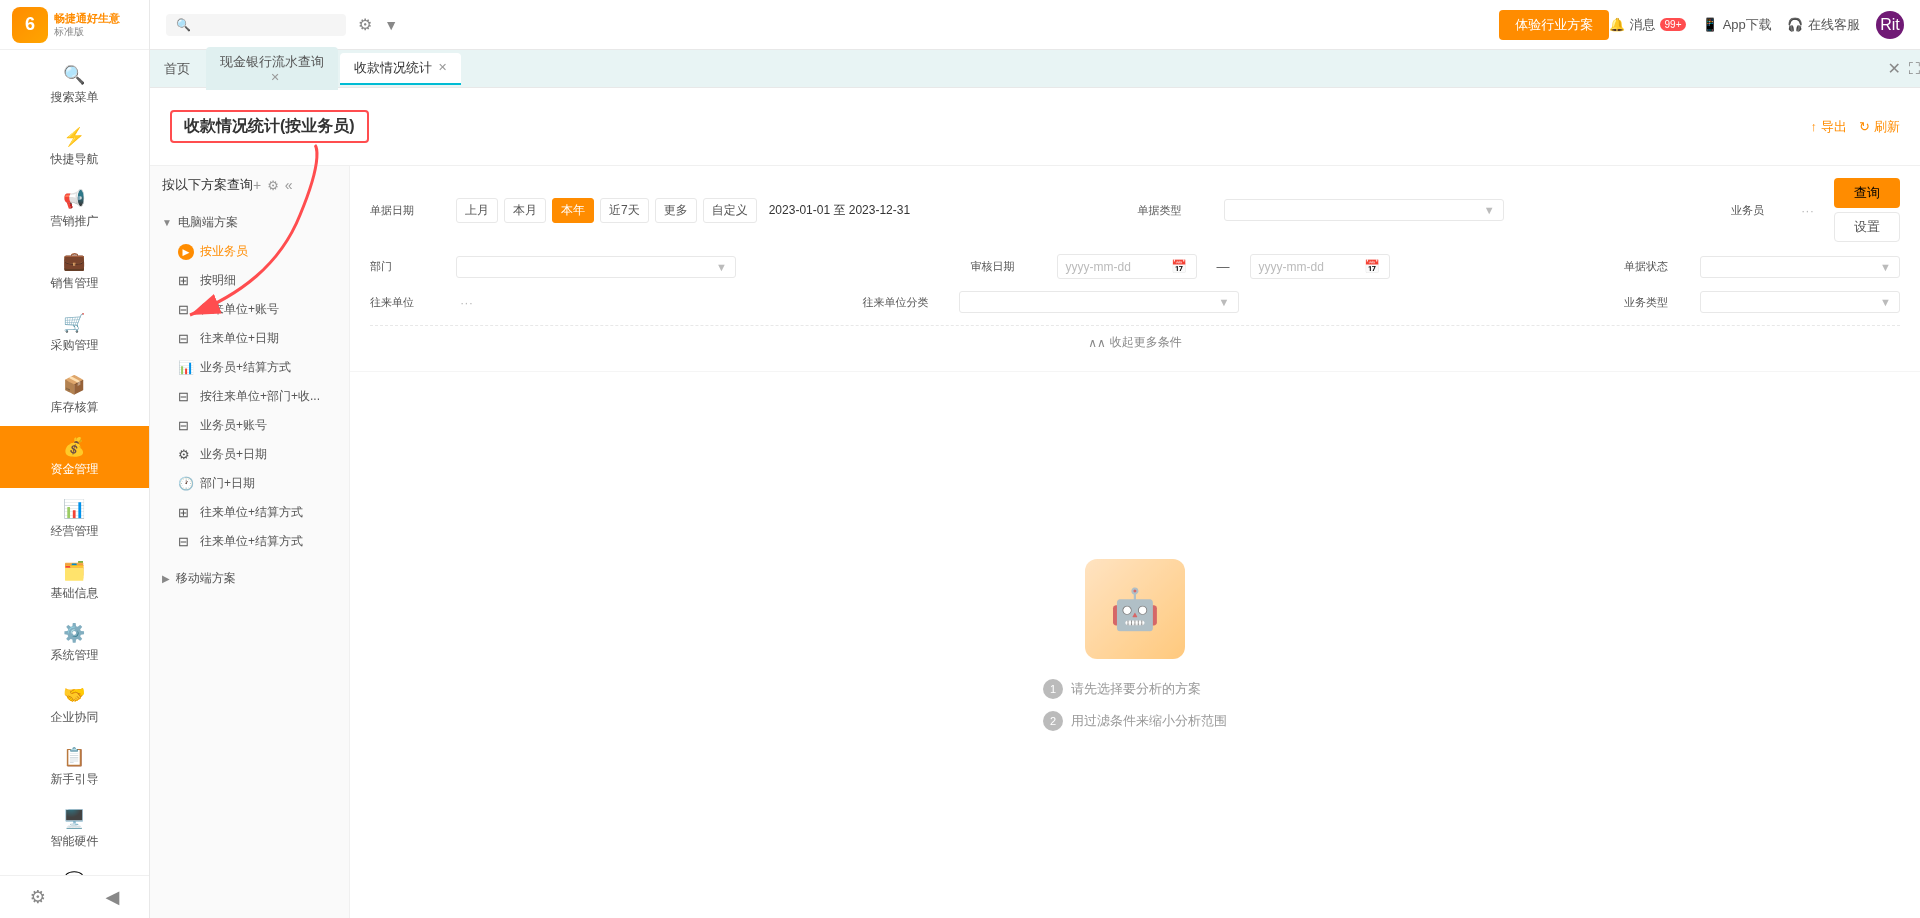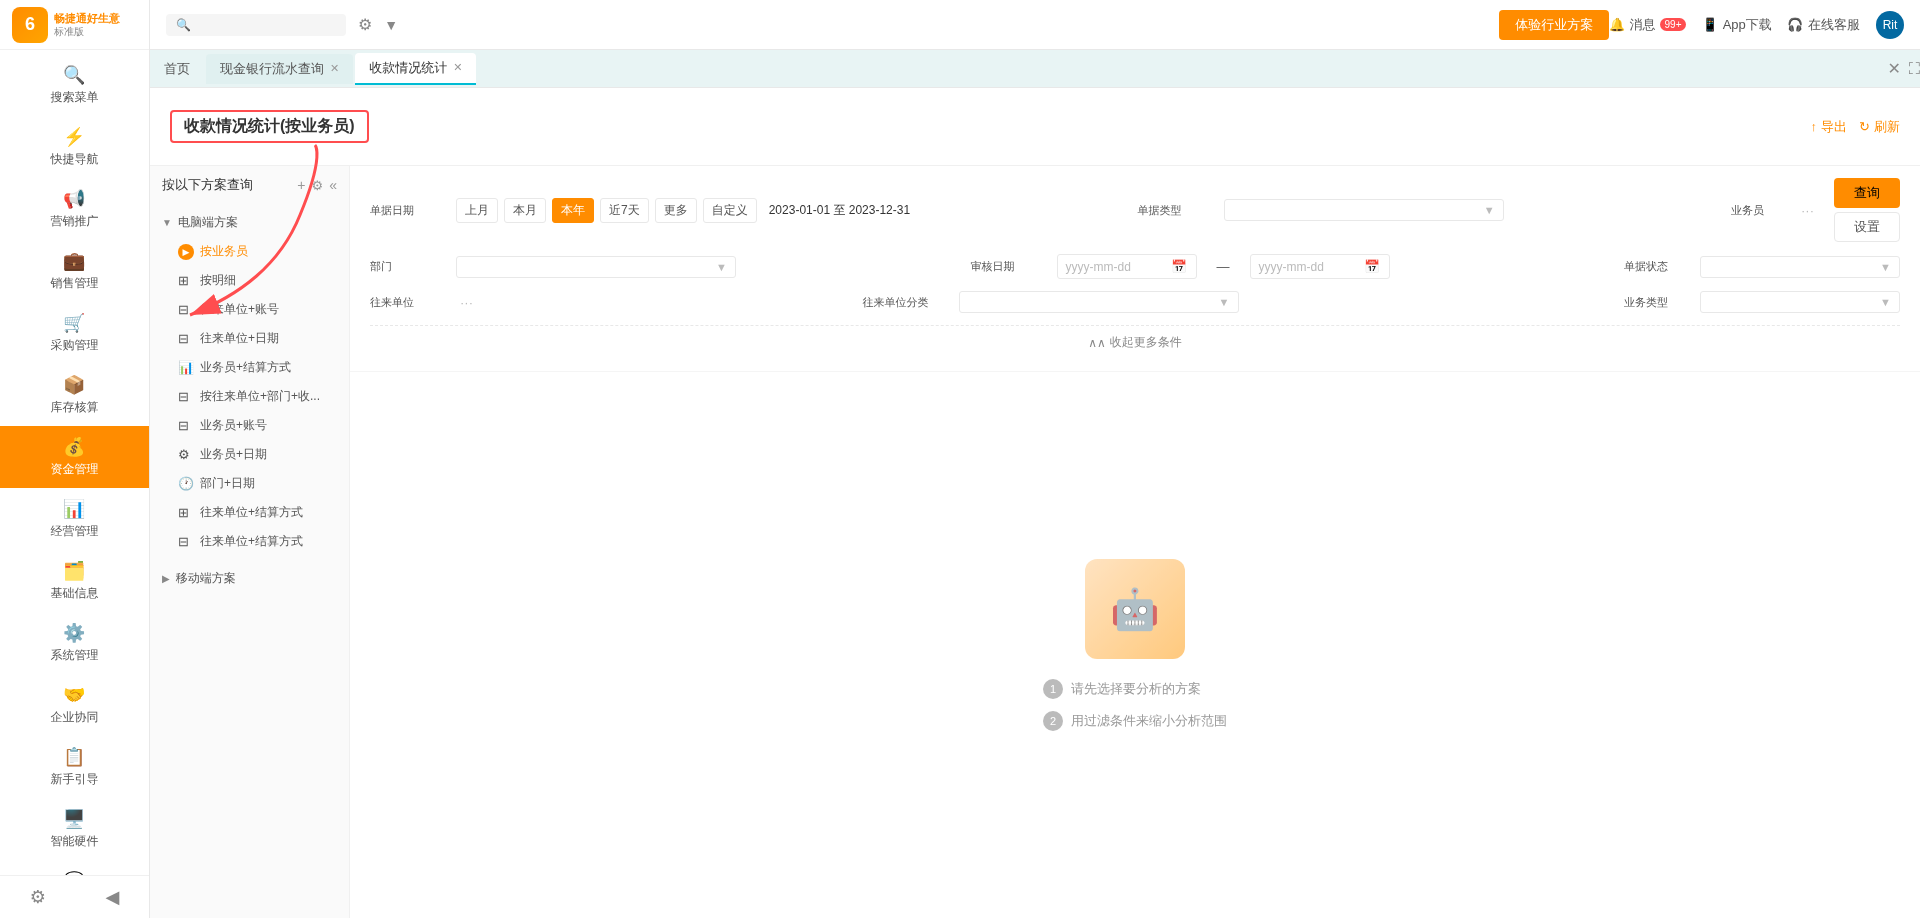--- a/index.html
+++ b/index.html
@@ -25,21 +25,21 @@
     .topbar { height: 50px; background: #fff; display: flex; align-items: center; padding: 0 16px; border-bottom: 1px solid #e8e8e8; justify-content: space-between; }
     .topbar-left { display: flex; align-items: center; gap: 12px; }
     .topbar-search { display: flex; align-items: center; background: #f5f5f5; border-radius: 4px; padding: 4px 10px; width: 180px; color: #999; font-size: 12px; }
     .topbar-search-icon { margin-right: 6px; color: #bbb; }
     .topbar-gear { color: #888; font-size: 16px; cursor: pointer; }
     .topbar-chevron { color: #888; font-size: 14px; cursor: pointer; }
     .trial-btn { background: #ff8c00; color: #fff; border: none; border-radius: 4px; padding: 6px 16px; font-size: 13px; cursor: pointer; }
     .topbar-right { display: flex; align-items: center; gap: 16px; color: #555; font-size: 13px; }
     .topbar-right-item { display: flex; align-items: center; gap: 4px; cursor: pointer; }
     .badge { background: #ff4d4f; color: #fff; border-radius: 10px; padding: 1px 5px; font-size: 10px; }
-    .user-avatar { width: 28px; height: 28px; background: #0369a1; border-radius: 50%; display: flex; align-items: center; justify-content: center; color: #fff; font-size: 12px; }
+    .user-avatar { width: 28px; height: 28px; background: #701a75; border-radius: 50%; display: flex; align-items: center; justify-content: center; color: #fff; font-size: 16px; }
 
     
     .tabbar { height: 40px; background: #f0f2f5; display: flex; align-items: center; padding: 0 8px; border-bottom: 1px solid #e8e8e8; }
     .tab { display: flex; align-items: center; padding: 6px 14px; background: #e8eaed; border-radius: 4px 4px 0 0; margin-right: 2px; cursor: pointer; font-size: 13px; color: #555; position: relative; }
     .tab.home { background: transparent; color: #555; }
     .tab.active { background: #fff; color: #333; font-weight: 500; }
     .tab-close { margin-left: 6px; color: #999; font-size: 11px; cursor: pointer; }
 
     
     .content { flex: 1; background: #fff; overflow: hidden; display: flex; flex-direction: column; }
@@ -50,21 +50,21 @@
     .page-title { font-size: 16px; font-weight: bold; color: #333; }
     .page-actions { display: flex; align-items: center; gap: 12px; }
     .export-btn { display: flex; align-items: center; gap: 4px; color: #ff8c00; cursor: pointer; font-size: 13px; }
     .refresh-btn { display: flex; align-items: center; gap: 4px; color: #ff8c00; cursor: pointer; font-size: 13px; }
 
     
     .body-layout { flex: 1; display: flex; overflow: hidden; }
 
     
     .left-panel { width: 200px; background: #fafafa; border-right: 1px solid #f0f0f0; overflow-y: auto; flex-shrink: 0; }
-    .left-panel-header { display: flex; align-items: center; justify-content: space-between; padding: 10px 12px; font-size: 13px; color: #333; font-weight: 500; }
+    .left-panel-header { display: flex; align-items: center; justify-content: flex-start; padding: 10px 12px; font-size: 13px; color: #333; font-weight: 500; }
     .left-panel-actions { display: flex; align-items: center; gap: 6px; }
     .left-panel-icon { color: #999; font-size: 14px; cursor: pointer; }
     .scheme-section { padding: 4px 0; }
     .scheme-section-header { display: flex; align-items: center; padding: 6px 12px; color: #555; font-size: 12px; cursor: pointer; }
     .scheme-section-header .arrow { margin-right: 6px; color: #888; font-size: 10px; }
     .scheme-item { display: flex; align-items: center; padding: 6px 12px 6px 28px; font-size: 12px; color: #555; cursor: pointer; }
     .scheme-item.active { color: #ff8c00; }
     .scheme-item-icon { margin-right: 6px; font-size: 13px; width: 16px; }
     .active-dot { width: 16px; height: 16px; background: #ff8c00; border-radius: 50%; display: flex; align-items: center; justify-content: center; color: #fff; font-size: 9px; margin-right: 6px; flex-shrink: 0; }
 
@@ -216,21 +216,21 @@
       <div class="user-avatar">
         <span>Rit</span>
       </div>
     </div>
   </div>
 
   <div class="tabbar" style="background:#e8f4f4; padding: 0 0 0 0; height:38px;">
     <div class="tab home" style="background:transparent;">
       <span>首页</span>
     </div>
-    <div class="tab" style="background:#e0f0f0;">
+    <div class="tab" style="background:#e0f0f0;flex-direction:column;">
       <span>现金银行流水查询</span>
       <span class="tab-close">✕</span>
     </div>
     <div class="tab active" style="background:#fff; border-bottom: 2px solid #00bcd4;">
       <span>收款情况统计</span>
       <span class="tab-close">✕</span>
     </div>
     <div style="flex:1;"></div>
     <span style="color:#888;font-size:16px;margin-right:8px;cursor:pointer;">✕</span>
     <span style="color:#888;font-size:16px;cursor:pointer;">⛶</span>

